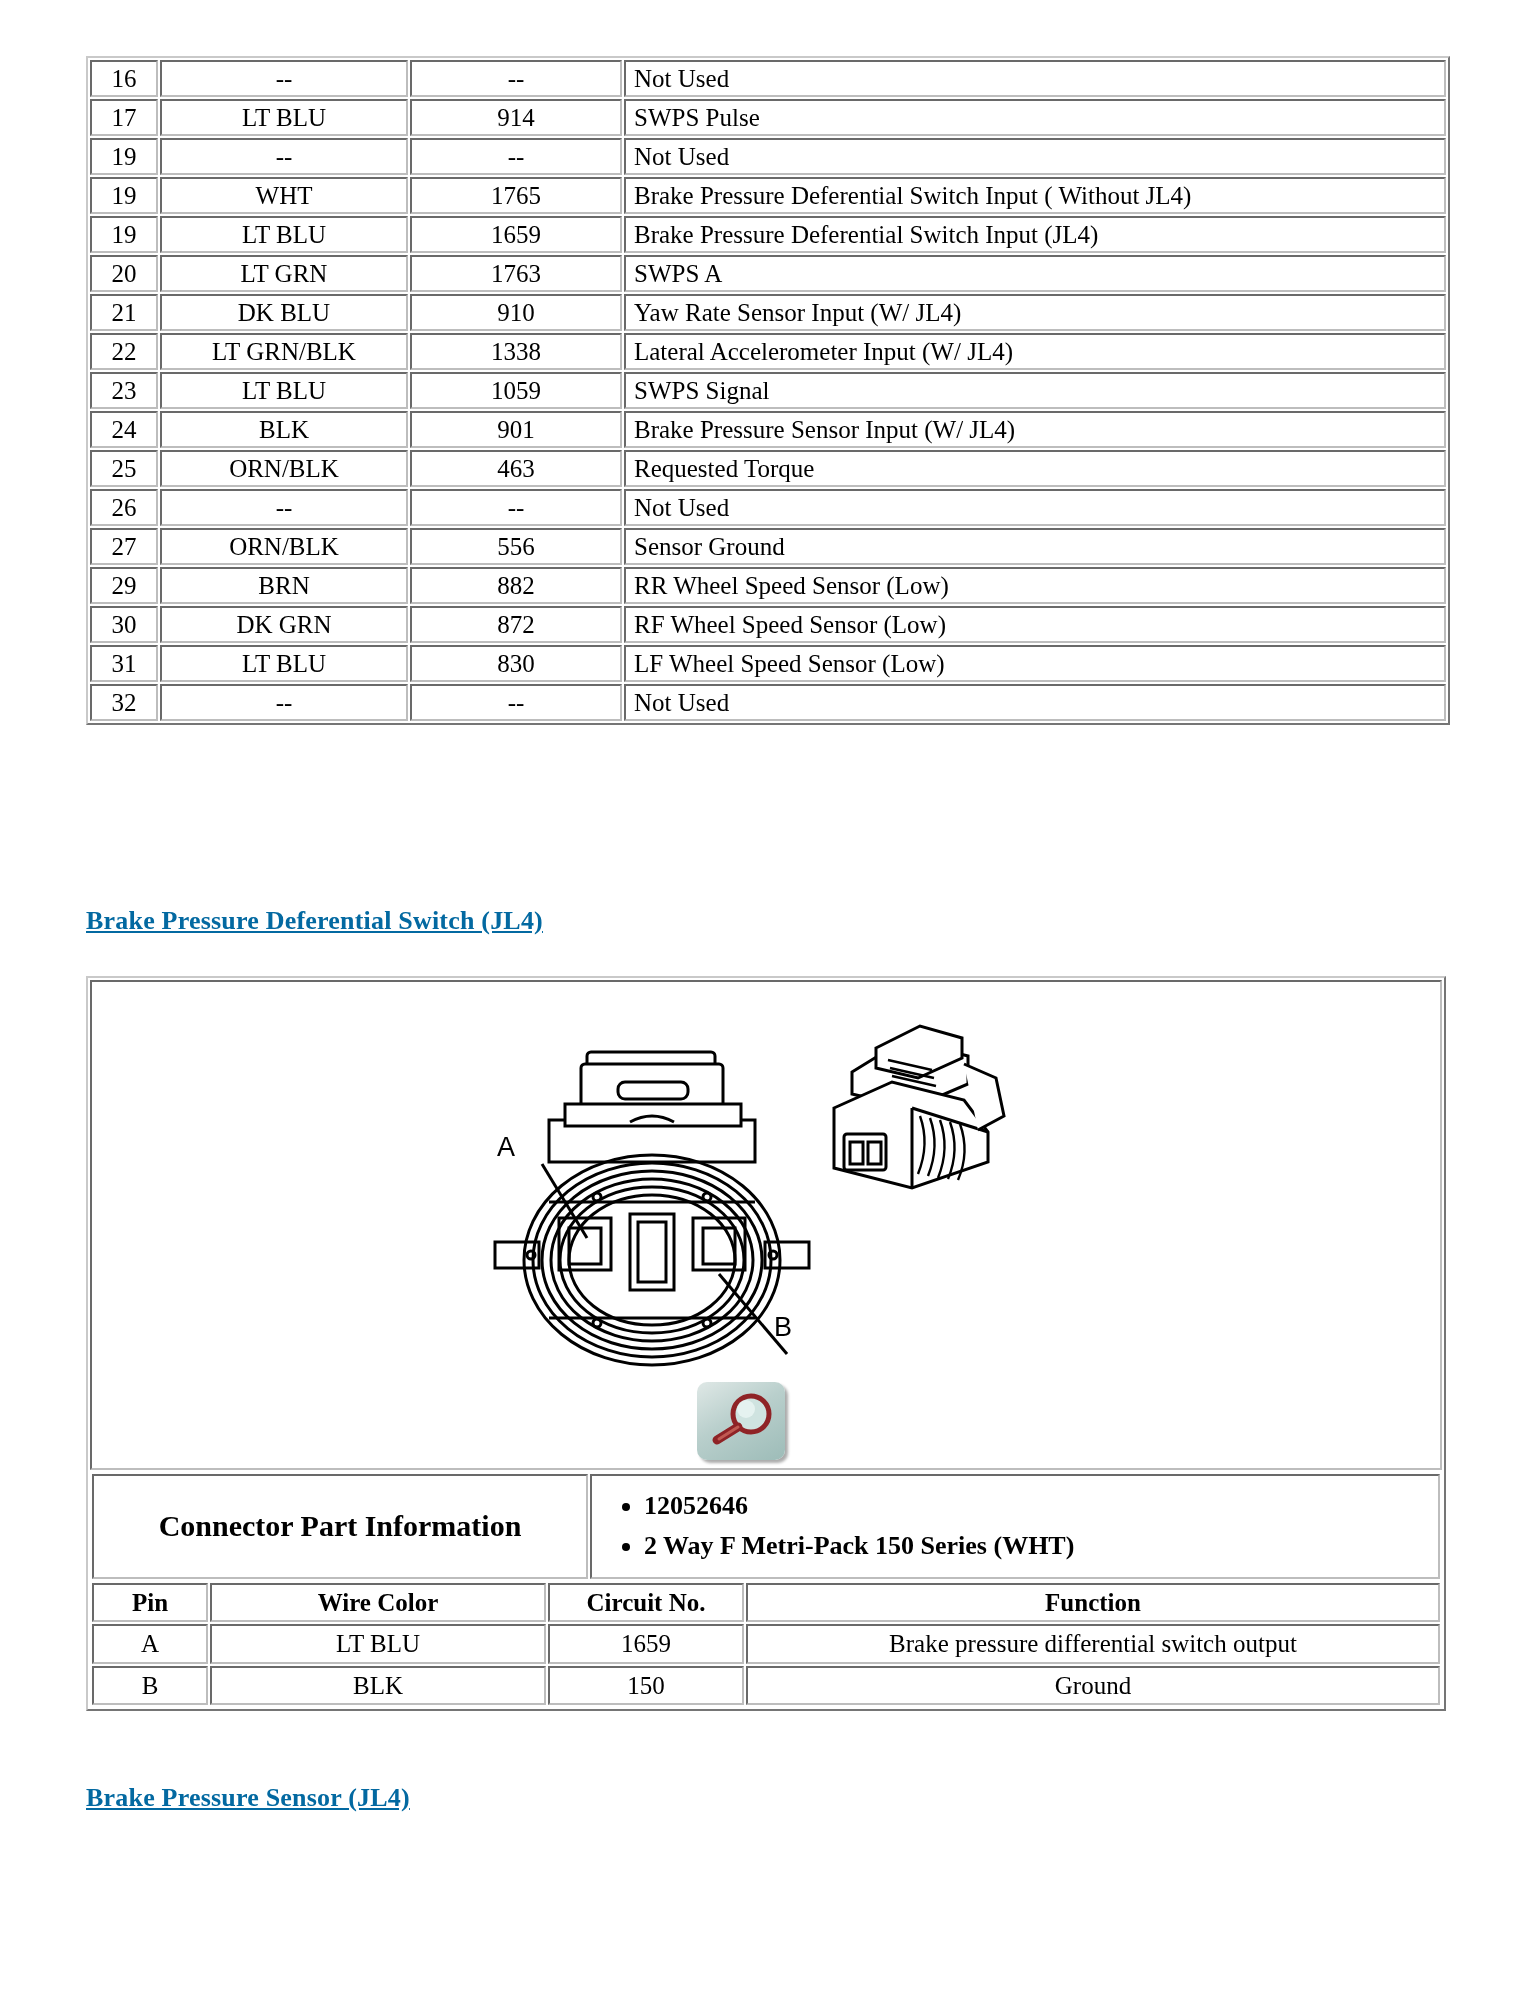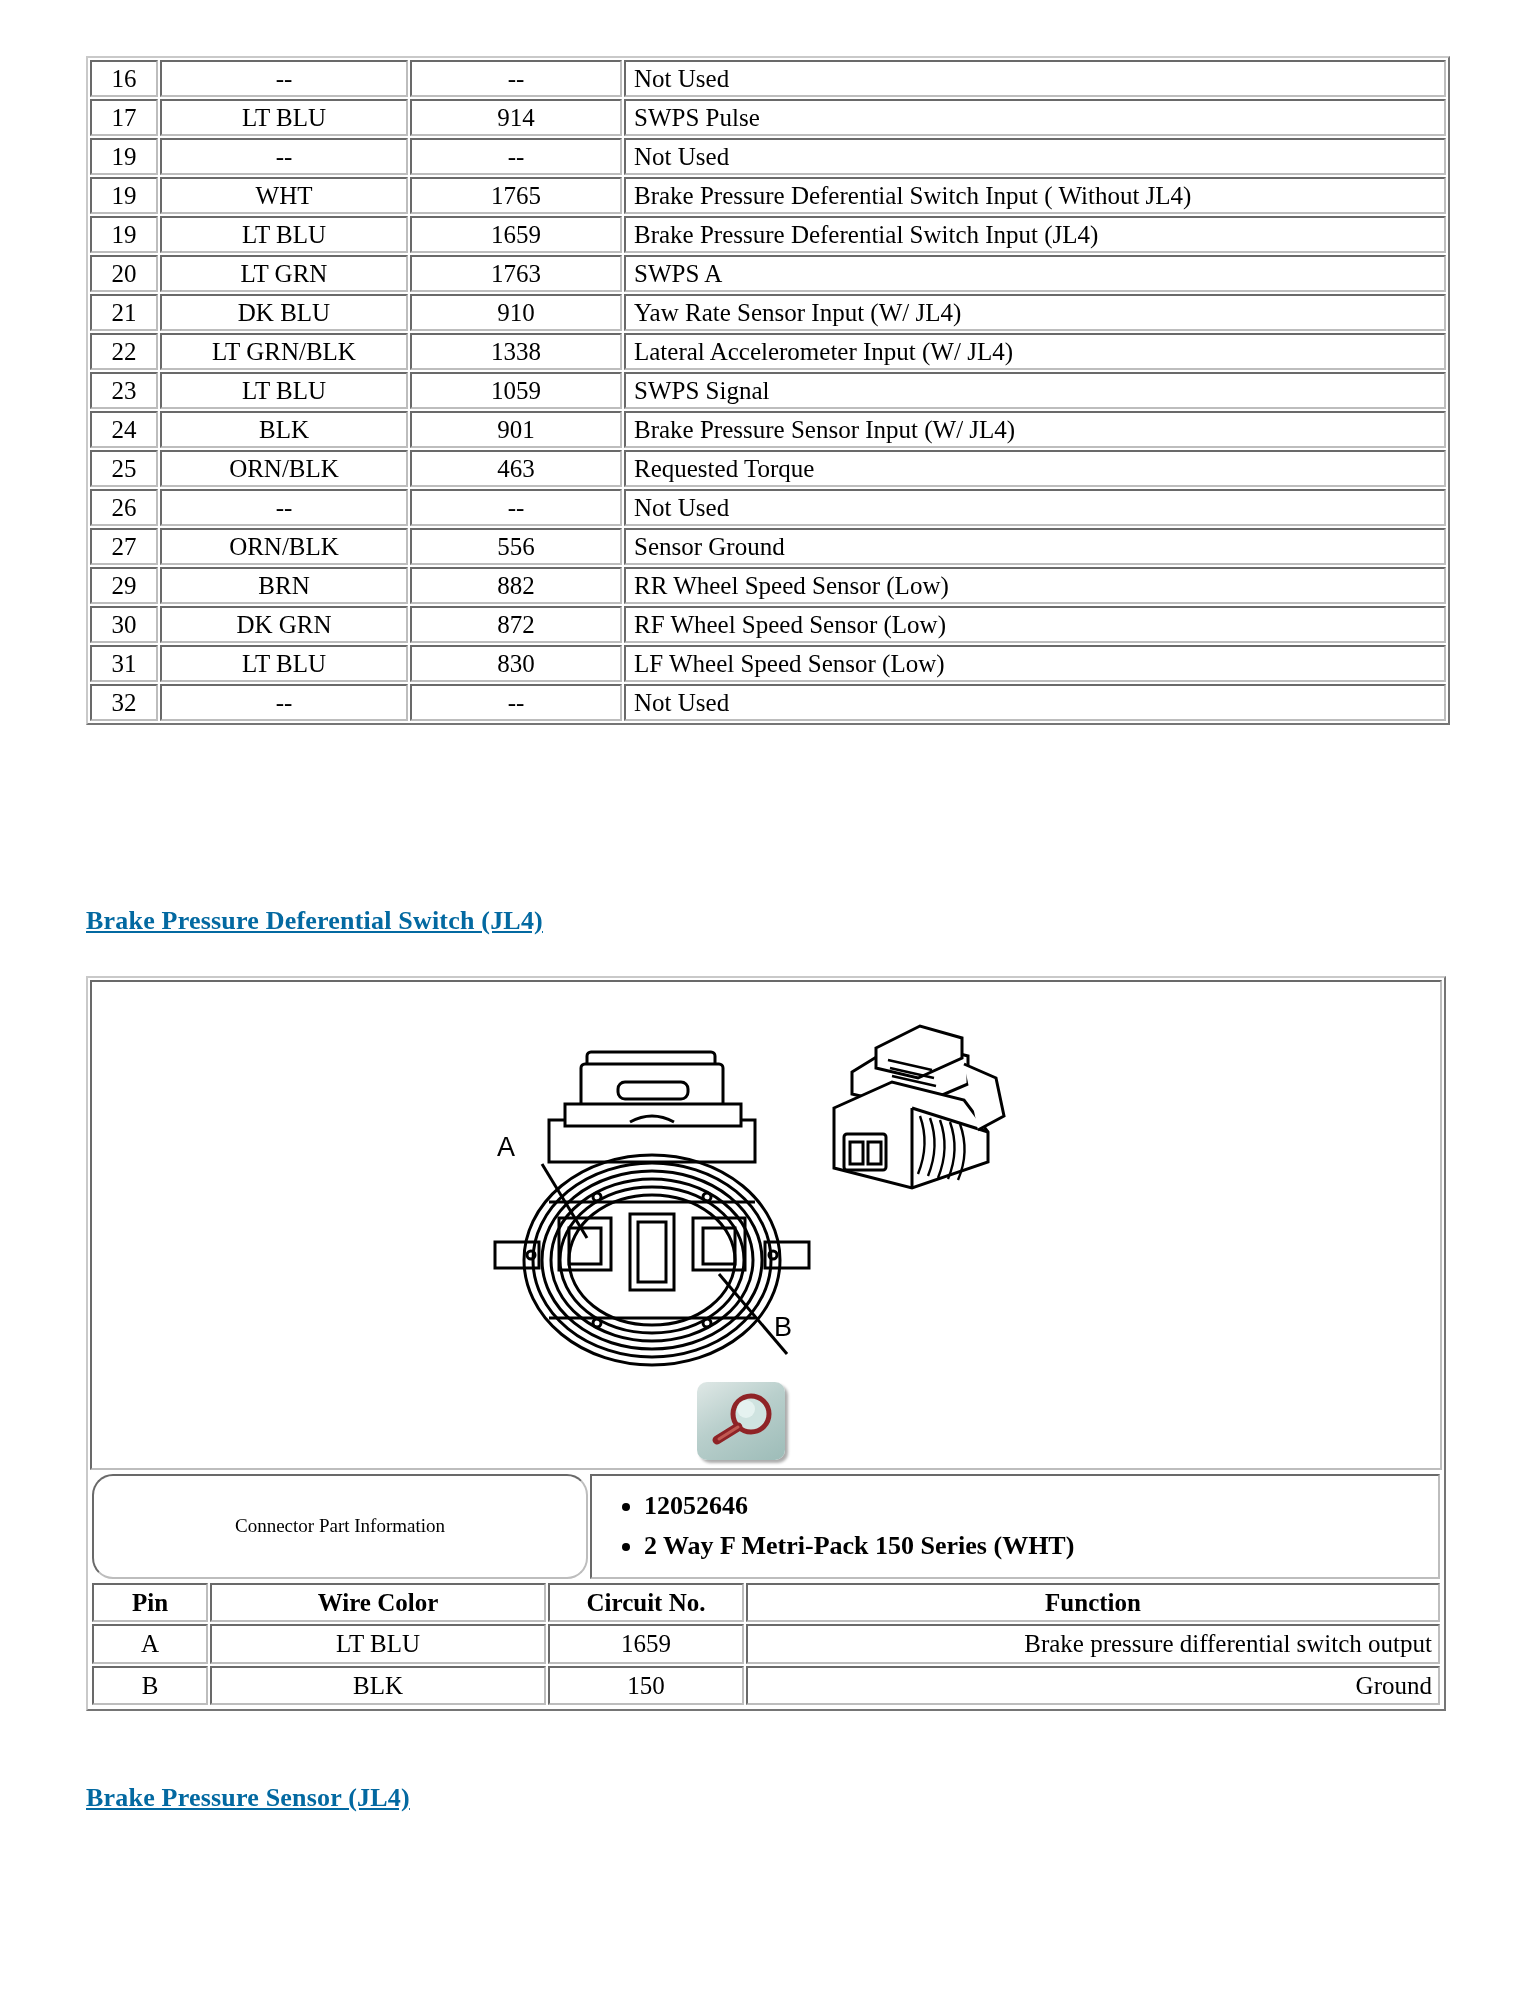--- a/index.html
+++ b/index.html
@@ -131,23 +131,22 @@
   }
   table.partinfo td {
     border: 2px inset #bdbdbd;
     background: #ffffff;
     vertical-align: middle;
     padding: 10px 6px;
   }
   td.partinfo-label {
     width: 480px;
     text-align: center;
-    font-weight: normal;
-    font-size: 19px;
-    border-radius: 21px;
+    font-weight: bold;
+    font-size: 30px;
   }
   td.partinfo-values ul {
     margin: 0;
     padding-left: 46px;
     list-style: disc;
   }
   td.partinfo-values li {
     font-weight: bold;
     font-size: 26px;
     line-height: 1.55;
@@ -165,21 +164,21 @@
     border: 2px inset #bdbdbd;
     background: #ffffff;
     padding: 4px 6px;
     line-height: 1.1;
   }
   table.connpins th { font-weight: bold; text-align: center; }
   table.connpins td { font-weight: normal; }
   .cp-pin     { width: 100px;  text-align: center; }
   .cp-color   { width: 320px;  text-align: center; }
   .cp-circuit { width: 180px;  text-align: center; }
-  .cp-func    { text-align: right; padding-left: 8px; }
+  .cp-func    { text-align: center; padding-left: 8px; }
   th.cp-func  { text-align: center; }
 </style>
 </head>
 <body>
 
 <div class="page">
 
   <table class="pinout" id="pin-table-main">
     <tbody id="main-rows">
         <tr>

